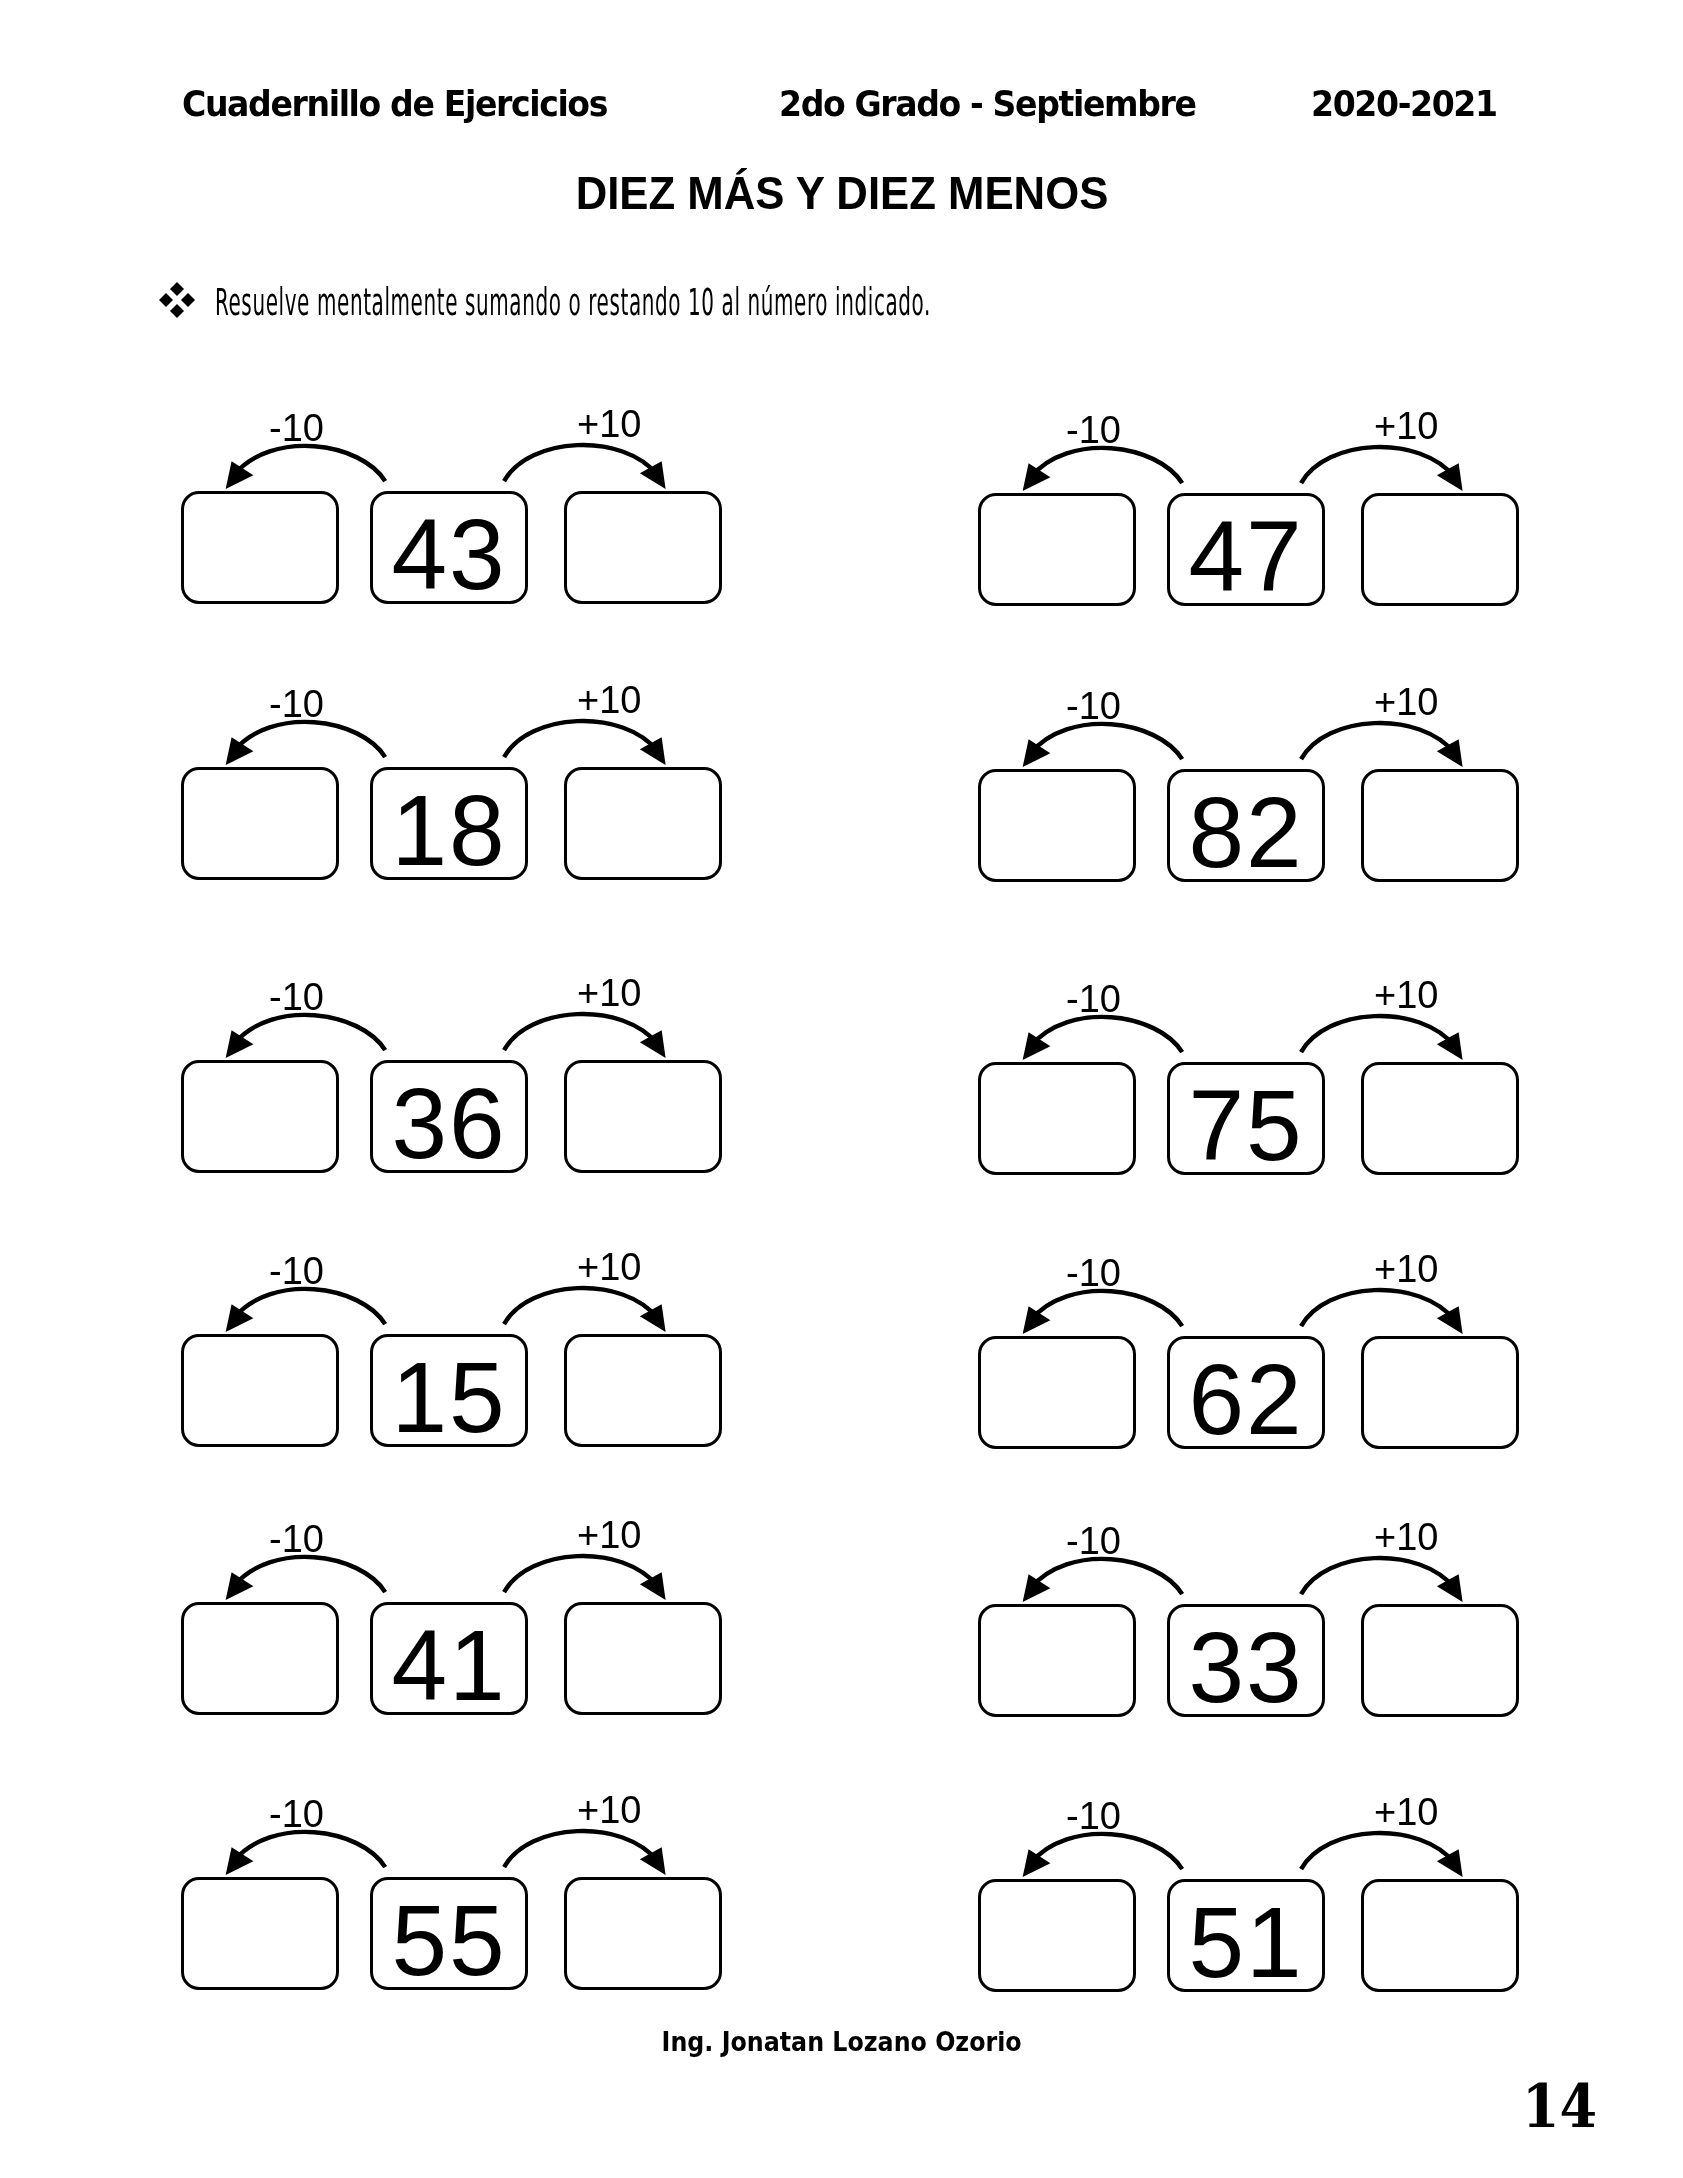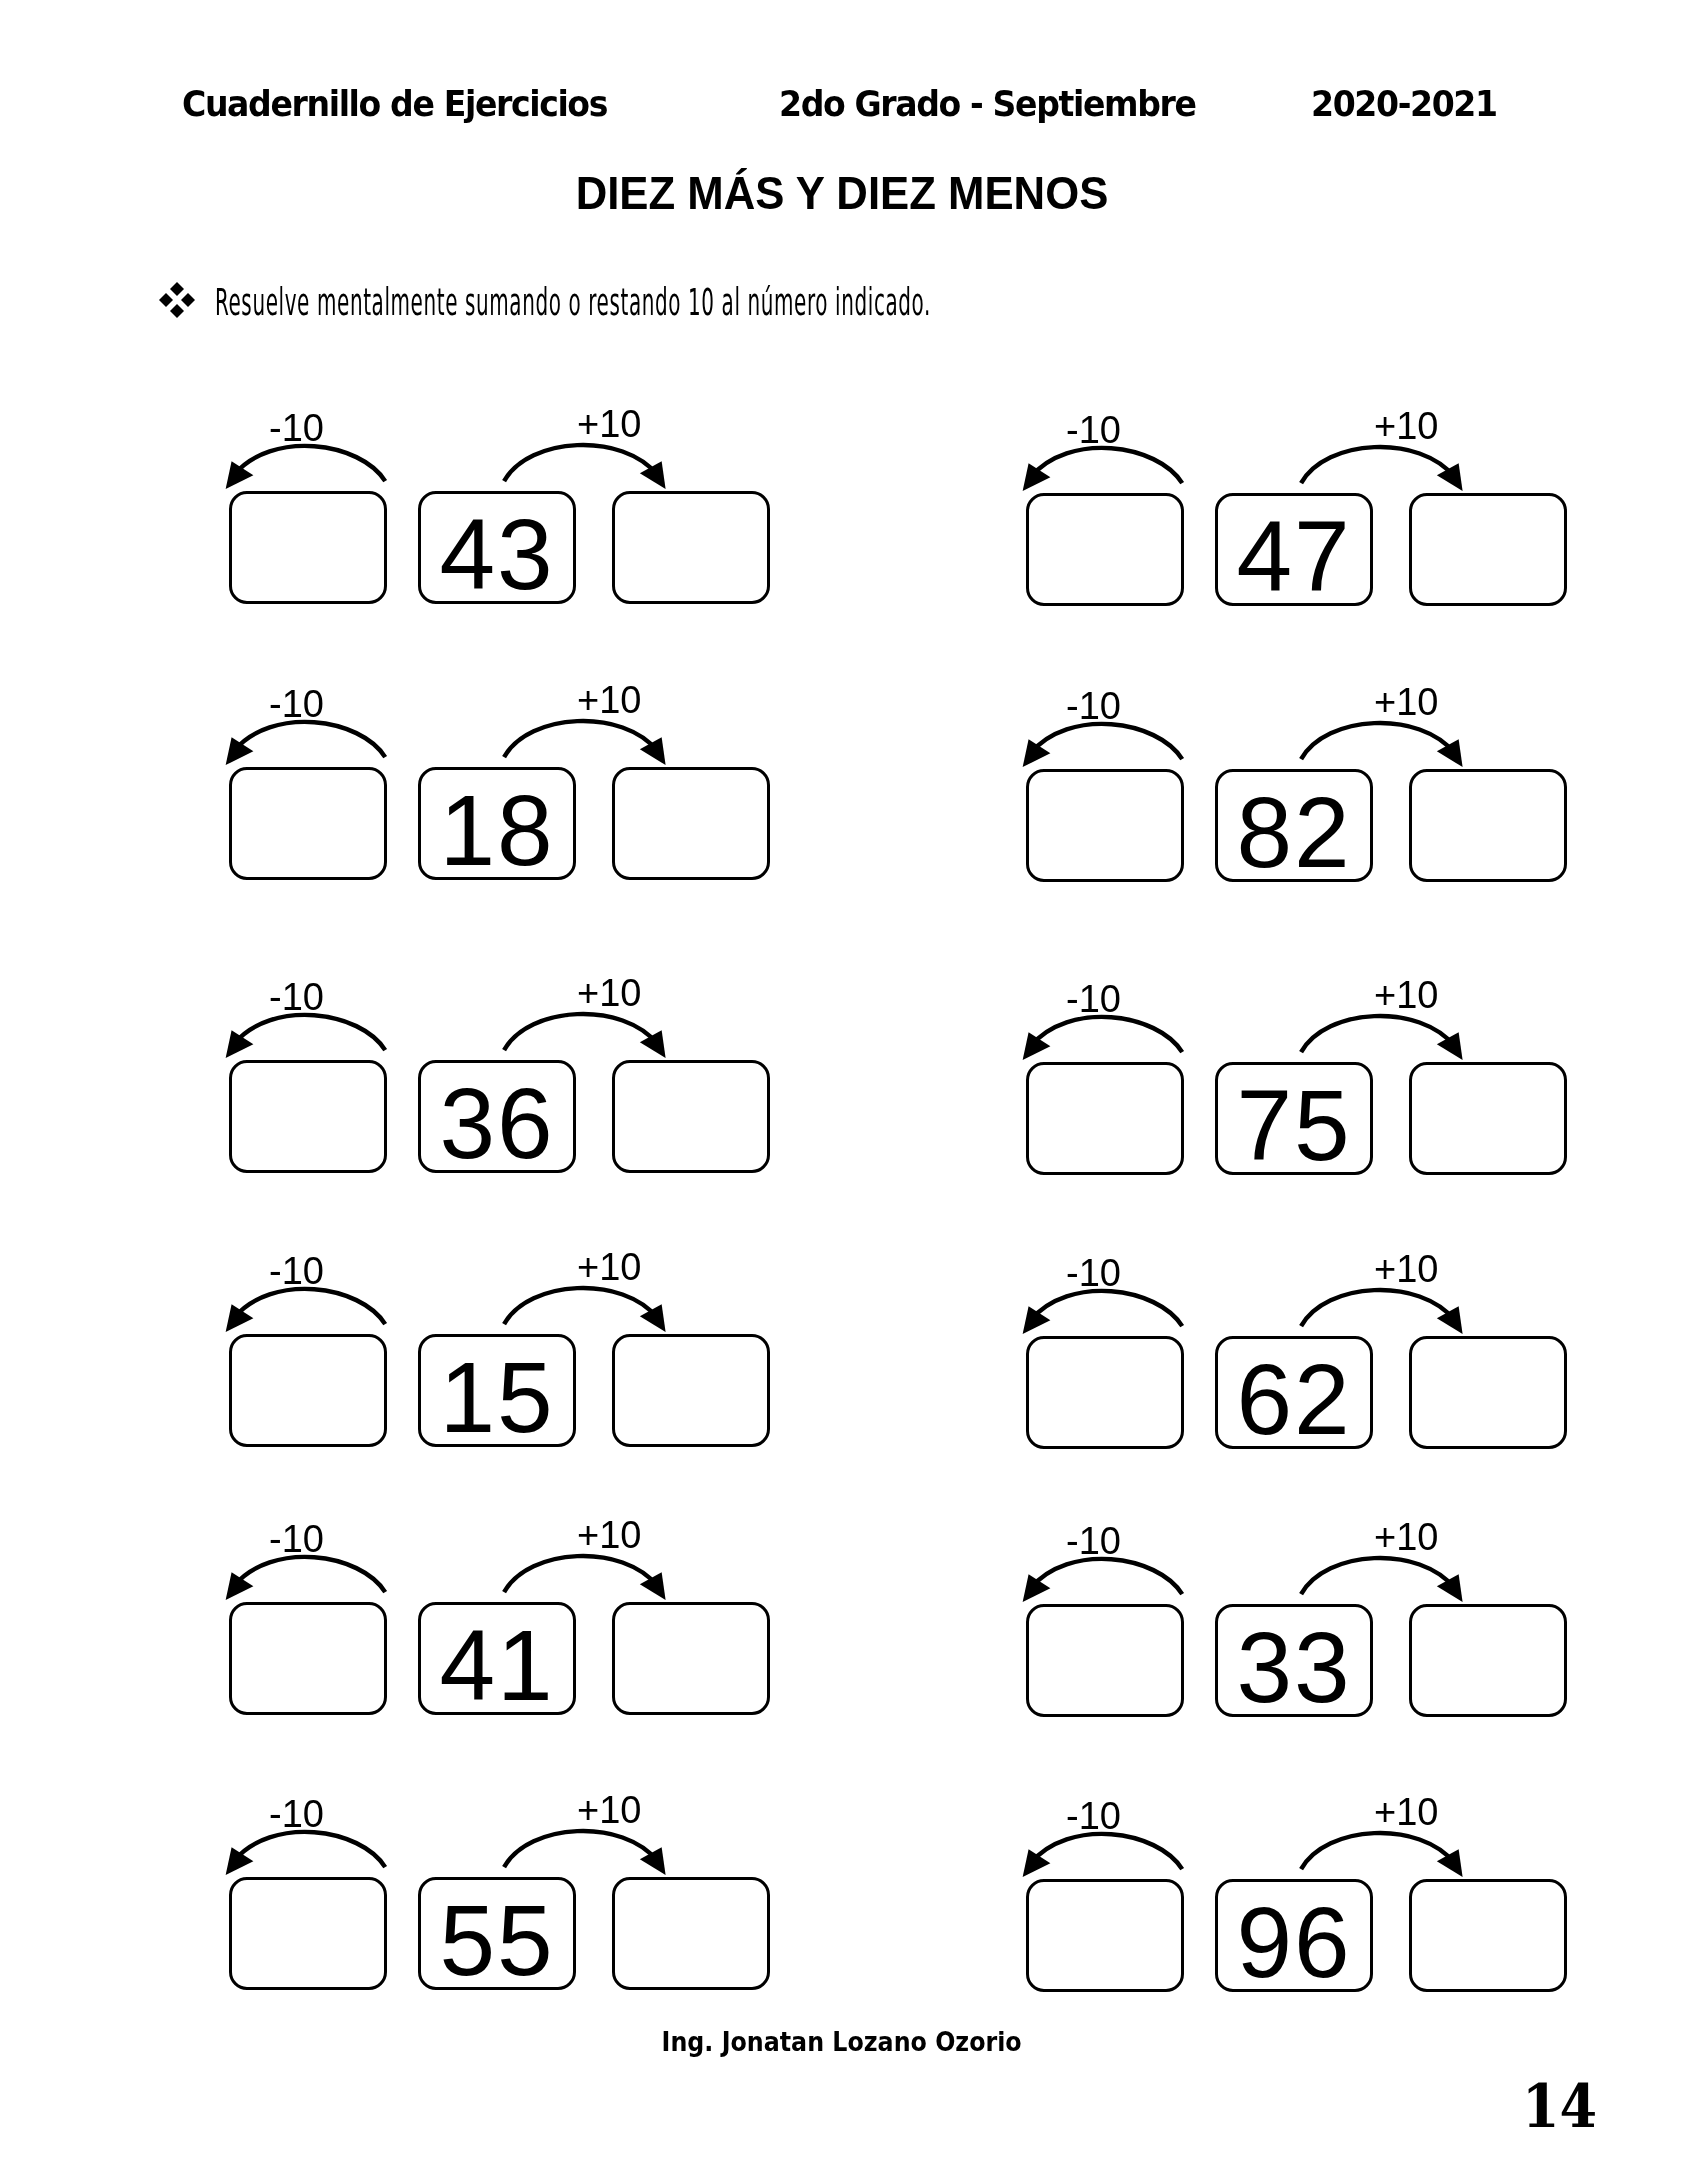--- a/index.html
+++ b/index.html
@@ -3,21 +3,21 @@
 <meta charset="utf-8">
 <style>
   html, body { margin: 0; padding: 0; background: #ffffff; }
   body { width: 1684px; height: 2178px; position: relative; overflow: hidden; color: #000; }
   .abs { position: absolute; }
   .hdr { font-family: "DejaVu Sans", sans-serif; font-weight: bold; font-size: 36px; letter-spacing: -1.5px; top: 83px; white-space: nowrap; transform: scaleX(0.92); transform-origin: left top; }
   .title { font-family: "Liberation Sans", sans-serif; font-weight: bold; font-size: 47px; top: 165px; left: 0; width: 1684px; text-align: center; transform: scaleX(0.93); transform-origin: center top; white-space: nowrap; }
   .bullet { left: 157px; top: 280px; width: 40px; height: 40px; }
   .instr { left: 215px; top: 281px; font-family: "DejaVu Sans Condensed", "DejaVu Sans", sans-serif; font-size: 37px; white-space: nowrap; transform: scaleX(0.6); transform-origin: left top; letter-spacing: 1px; }
   .group { position: absolute; width: 557px; height: 199px; }
-  .box { position: absolute; top: 0; width: 152px; height: 107px; border: 3px solid #000; border-radius: 18px; box-sizing: content-box; background: #fff; margin-left: 48px; }
+  .box { position: absolute; top: 0; width: 152px; height: 107px; border: 3px solid #000; border-radius: 18px; box-sizing: content-box; background: #fff; }
   .box.l { left: 0; }
   .box.m { left: 189px; display: flex; align-items: center; justify-content: center; }
   .box.r { left: 383px; }
   .num { font-family: "Liberation Sans", sans-serif; font-size: 100px; line-height: 1; margin-top: 12px; letter-spacing: 2px; }
   .lbl { position: absolute; font-family: "Liberation Sans", sans-serif; font-size: 38px; line-height: 1; }
   .lbl.minus { left: 88px; top: -82px; }
   .lbl.plus { left: 366px; top: -86px; margin-left: 30px; }
   .arcs { position: absolute; left: 0; top: -99px; width: 557px; height: 109px; overflow: visible; }
   .footer { left: 0; width: 1684px; top: 2026px; text-align: center; font-family: "DejaVu Sans", sans-serif; font-weight: bold; font-size: 27px; white-space: nowrap; transform: scaleX(0.88); transform-origin: 839px top; }
   .pagenum { left: 1522px; top: 2076px; font-family: "DejaVu Serif", serif; font-weight: bold; font-size: 60px; line-height: 1; transform: scaleX(0.9); transform-origin: left top; }
@@ -257,21 +257,21 @@
       </g>
       <g>
         <path d="M325,-10 C350,-55 445,-60 480,-16" fill="none" stroke="#000" stroke-width="4.5"></path>
         <polygon points="488,-2 484,-30 462,-18" fill="#000"></polygon>
       </g>
     </svg>
     <div class="lbl minus">-10</div>
     <div class="lbl plus">+10</div>
     <div class="box l"></div>
     <div class="box m">
-      <span class="num">96</span>
+      <span class="num">51</span>
     </div>
     <div class="box r"></div>
   </div>
   </div>
 
 <div class="abs footer">Ing. Jonatan Lozano Ozorio</div>
 <div class="abs pagenum">14</div>
 
 
 </body></html>

